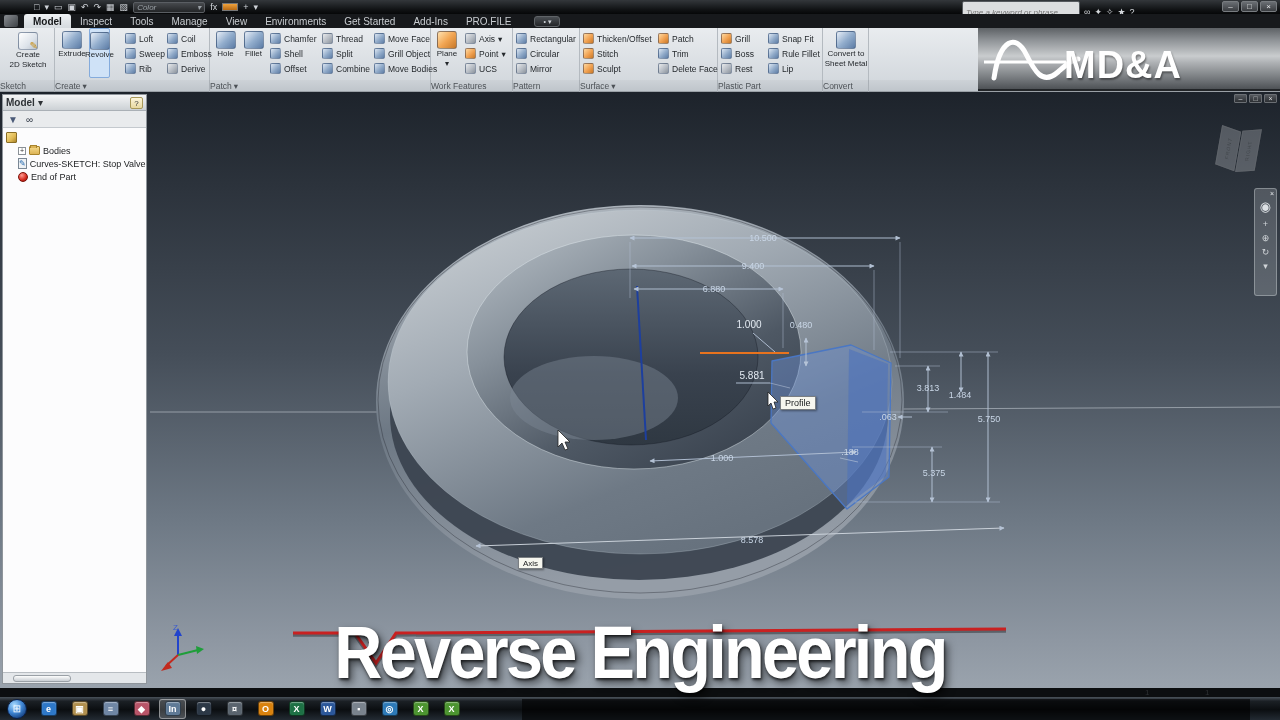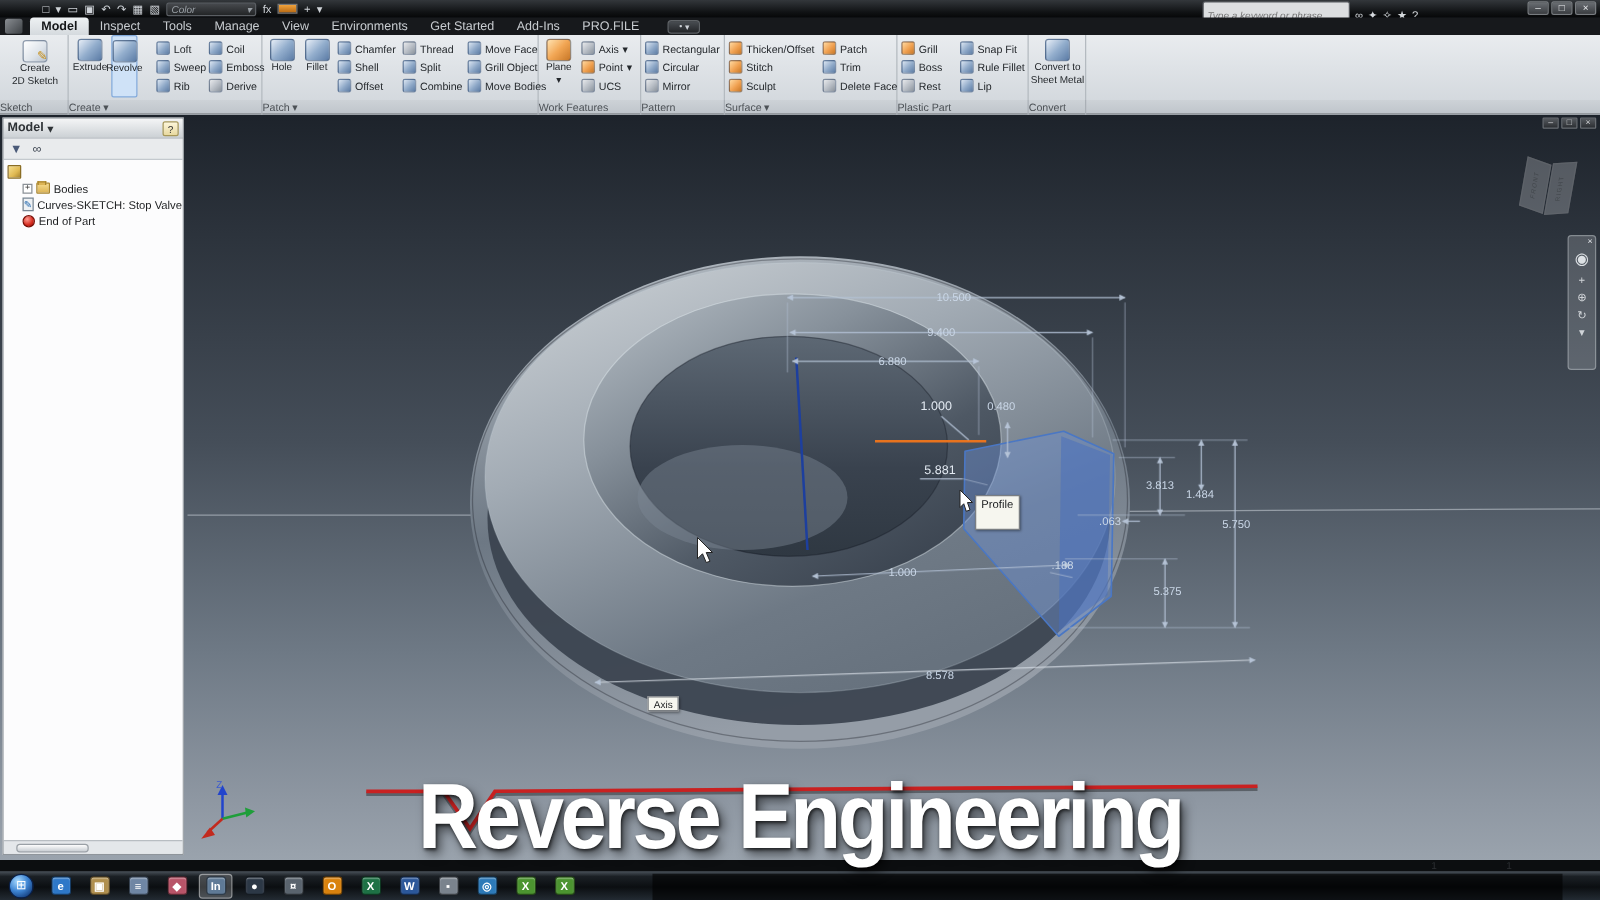--- a/index.html
+++ b/index.html
@@ -50,21 +50,21 @@
 
   
   .viewport{left:0;top:92px;width:1280px;height:596px;background:linear-gradient(180deg,#1d232b 0%,#2c333c 16%,#454e59 44%,#6e7985 72%,#8e97a2 92%,#9aa3ad 100%)}
   .docbtns{position:absolute;right:3px;top:2px;display:flex;gap:2px}
   .docbtn{width:13px;height:9px;background:linear-gradient(180deg,#55595e,#2c2f33);border:1px solid #6a6e73;border-radius:1px;color:#d8dadc;font-size:7px;line-height:7px;text-align:center}
   svg{position:absolute;left:0;top:0}
   svg text{font-family:"Liberation Sans",sans-serif}
   .dim{font-size:9px;fill:#c9d6e6;text-anchor:middle}
   .dimbright{font-size:10px;fill:#e3eaf2;text-anchor:middle}
 
-  .tooltip{position:absolute;background:#f6f6ef;border:1px solid #7a7e82;font-size:9px;color:#1a1c1e;padding:0 4px;height:28px;line-height:13px;box-shadow:1px 1px 2px rgba(0,0,0,.4);white-space:nowrap}
+  .tooltip{position:absolute;background:#f6f6ef;border:1px solid #7a7e82;font-size:9px;color:#1a1c1e;padding:0 4px;height:14px;line-height:13px;box-shadow:1px 1px 2px rgba(0,0,0,.4);white-space:nowrap}
   .big-title{position:absolute;left:50%;top:524px;transform:translateX(-50%) scaleX(.9);font-size:74px;font-weight:bold;letter-spacing:-3px;color:#fff;white-space:nowrap;line-height:1;text-shadow:4px 5px 9px rgba(0,0,0,.55),1px 2px 3px rgba(0,0,0,.7);z-index:6}
 
   
   .viewcube{position:absolute;left:1210px;top:26px;width:58px;height:64px;transform:rotate(10deg);opacity:.75}
   .vc-face{position:absolute;background:rgba(158,163,168,.55);border:1px solid rgba(120,124,128,.6);color:#4c5054;font-size:5px;letter-spacing:1px;display:flex;align-items:center;justify-content:center}
   .vc-front{left:8px;top:12px;width:20px;height:40px;transform:skewY(10deg)}
   .vc-right{left:29px;top:10px;width:19px;height:42px;transform:skewY(-14deg)}
   .vc-label{transform:rotate(-90deg)}
   .navbar{position:absolute;left:1254px;top:96px;width:23px;height:108px;background:rgba(215,219,223,.22);border:1px solid rgba(230,234,238,.35);border-radius:3px;display:flex;flex-direction:column;align-items:center;color:#dce0e4;font-size:10px;padding-top:1px}
   .navbar .nx{align-self:flex-end;font-size:7px;margin-right:2px;color:#e8ecef}
@@ -391,20 +391,27 @@
         <span>▾</span>
       </div>
     <div class="plabel" style="left:718px;width:105px">
         <span>Plastic Part</span>
       </div>
     <div class="plabel" style="left:823px;width:46px">
         <span>Convert</span>
       </div>
   </div>
 
+  <div class="abs banner">
+    <svg width="302" height="63" viewBox="0 0 302 63">
+      <path d="M 6,34 H 88" stroke="#ffffff" stroke-width="3" fill="none"></path>
+      <path d="M 16,50 C 22,10 38,6 48,26 C 56,42 64,58 80,44 C 88,37 94,31 100,31" stroke="#ffffff" stroke-width="5" fill="none" stroke-linecap="round"></path>
+      <text x="86" y="50" font-size="38" font-weight="bold" fill="#ffffff" style="text-shadow:1px 2px 2px rgba(0,0,0,.4)" letter-spacing="1">MD&amp;A</text>
+    </svg>
+  </div>
 
   <div class="abs viewport">
     <div class="docbtns">
       <span class="docbtn">–</span>
       <span class="docbtn">□</span>
       <span class="docbtn">×</span>
     </div>
 
     <svg width="1280" height="596" viewBox="0 92 1280 596">
       <defs>

